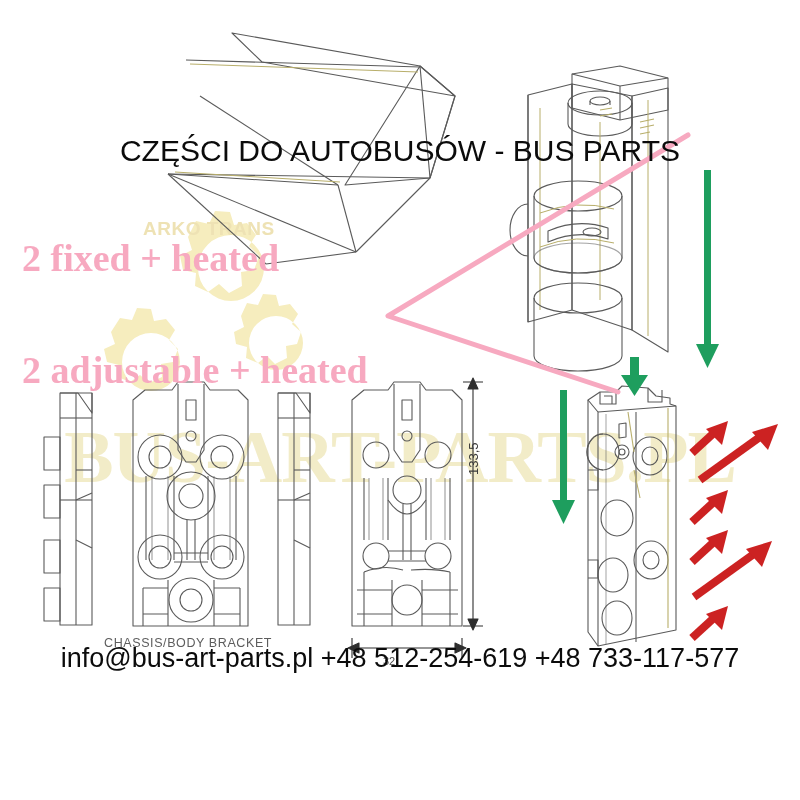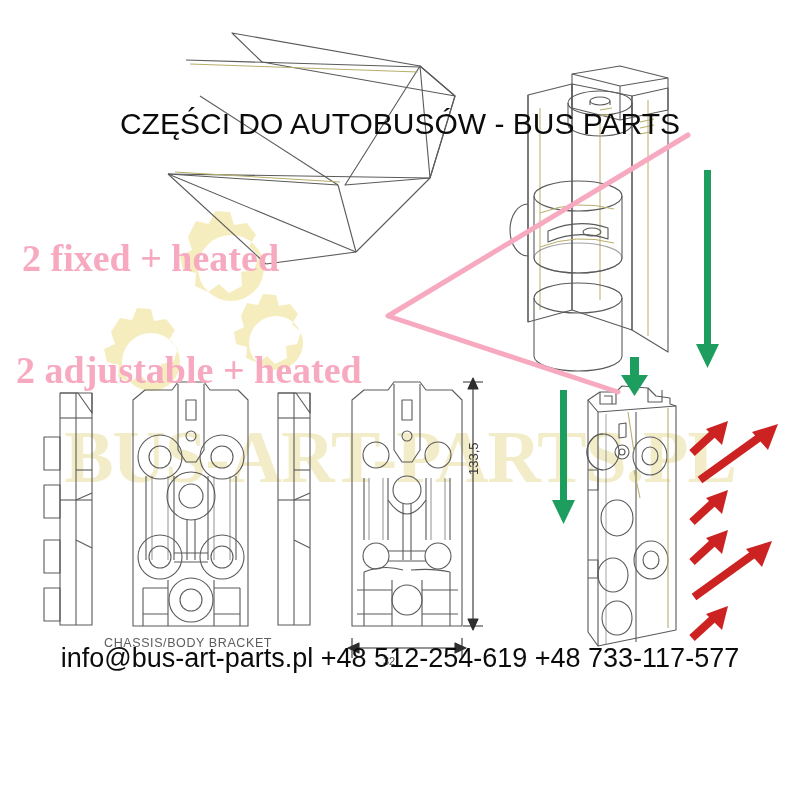--- a/index.html
+++ b/index.html
@@ -57,27 +57,27 @@
   .pink-line {
     position: absolute;
     font-family: "Liberation Serif", serif;
     font-weight: bold;
     font-size: 38px;
     color: #f7a9c0;
     white-space: nowrap;
     letter-spacing: 0px;
   }
   #pink-1 { left: 22px; top: 236px; }
-  #pink-2 { left: 16px; top: 348px; }
+  #pink-2 { left: 22px; top: 348px; }
 
   
   #headline {
     position: absolute;
     left: 0;
-    top: 107px;
+    top: 134px;
     width: 800px;
     text-align: center;
     font-family: "Liberation Sans", sans-serif;
     font-size: 30px;
     color: #0b0b0b;
     white-space: nowrap;
     letter-spacing: 0px;
   }
   #contact {
     position: absolute;
@@ -137,20 +137,21 @@
     <g fill="#f6edbe">
       <path d="M247 303 l11 2 5-11 13 1 3 11 11-2 8 10 -6 10 9 8 -4 12 -11 2 1 12 -12 6 -8-8 -9 7 -12-5 1-11 -11-3 -2-12 10-5 -3-11z
                M249 343 a27 27 0 1 0 54 0 a27 27 0 1 0 -54 0 Z"></path>
     </g>
     <g fill="#f6edbe">
       <path d="M120 318 l12 2 5-12 14 1 3 12 12-2 9 11 -6 10 9 9 -5 13 -12 2 1 13 -13 6 -9-8 -10 7 -12-5 1-12 -12-3 -3-13 11-5 -4-12z
                M122 362 a29 29 0 1 0 58 0 a29 29 0 1 0 -58 0 Z"></path>
     </g>
   </svg>
 
+  <div id="wm-arkotrans">ARKO TRANS</div>
 
   <div id="wm-bigtext">BUS-ART-PARTS.PL</div>
 
   <svg class="layer" viewBox="0 0 800 800" xmlns="http://www.w3.org/2000/svg" fill="none" stroke="#5a5a5a" stroke-width="1.1" stroke-linejoin="round">
 
     <g>
 
       <path d="M232 33 L420 66 L455 96 L262 62 Z"></path>
       <path d="M232 33 L214 96 L262 62 Z" opacity="0"></path>
       <path d="M420 66 L455 96 L430 178 L345 185 Z"></path>

